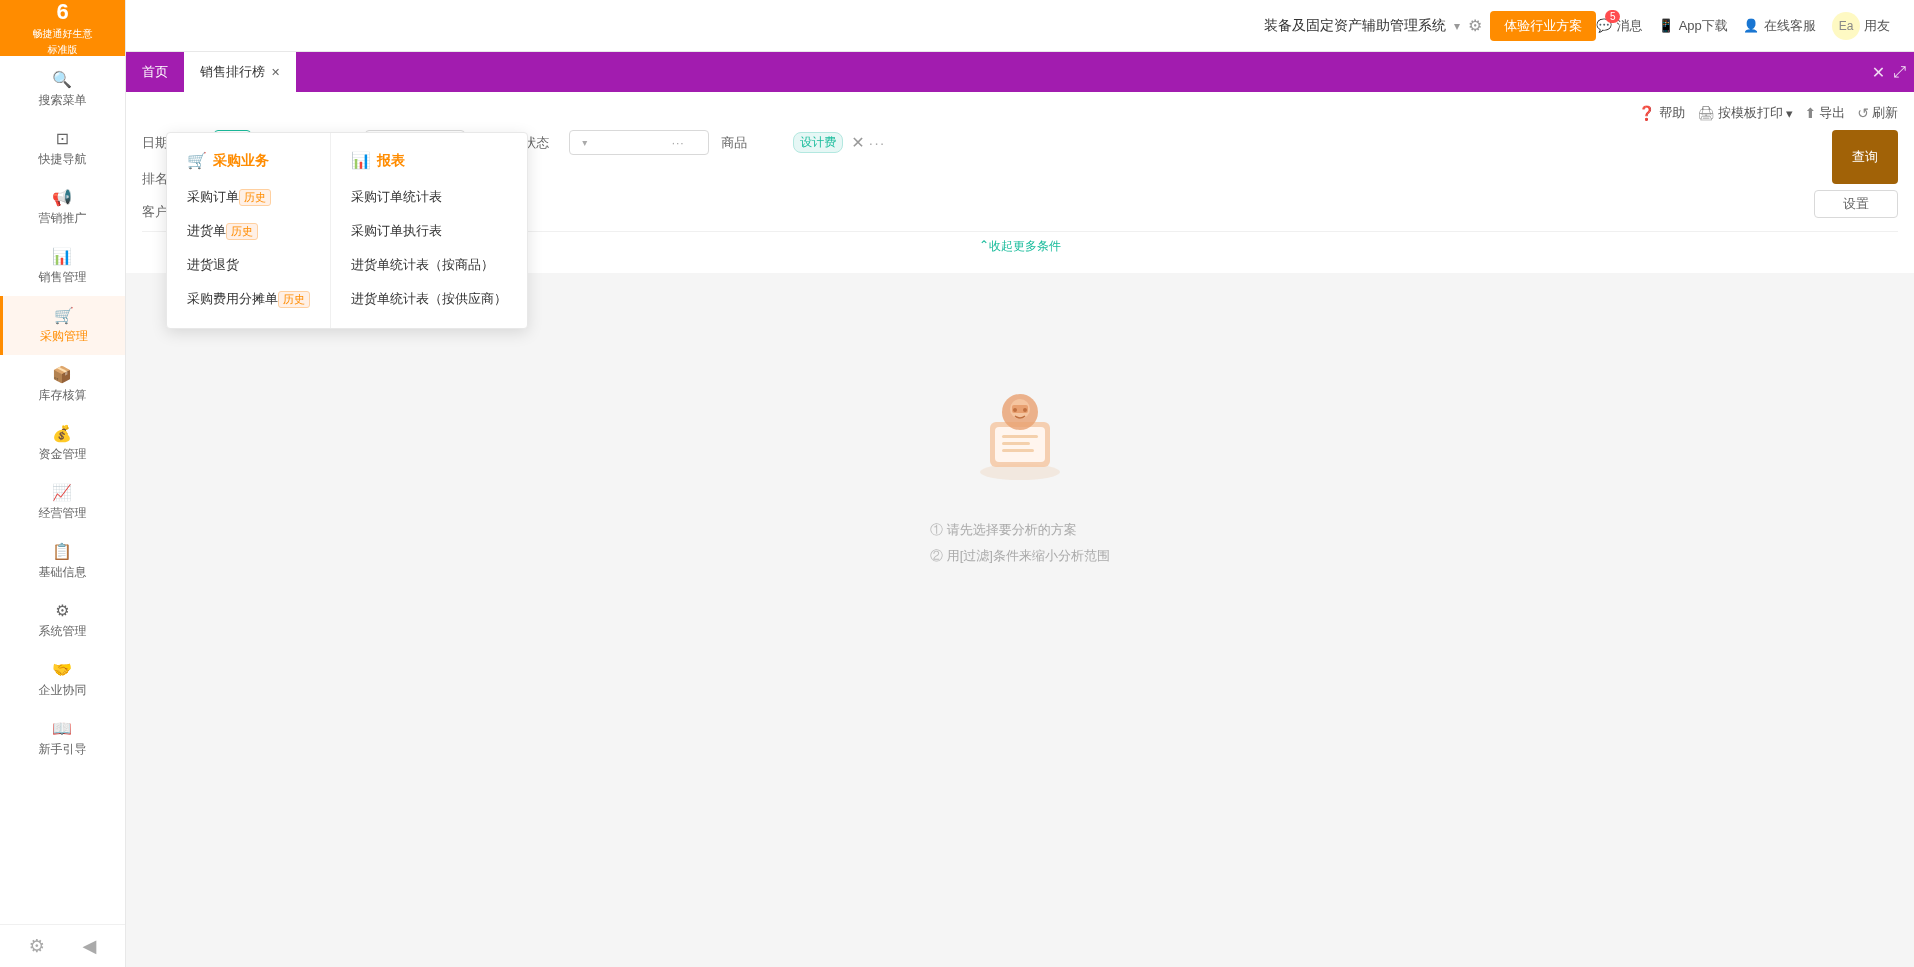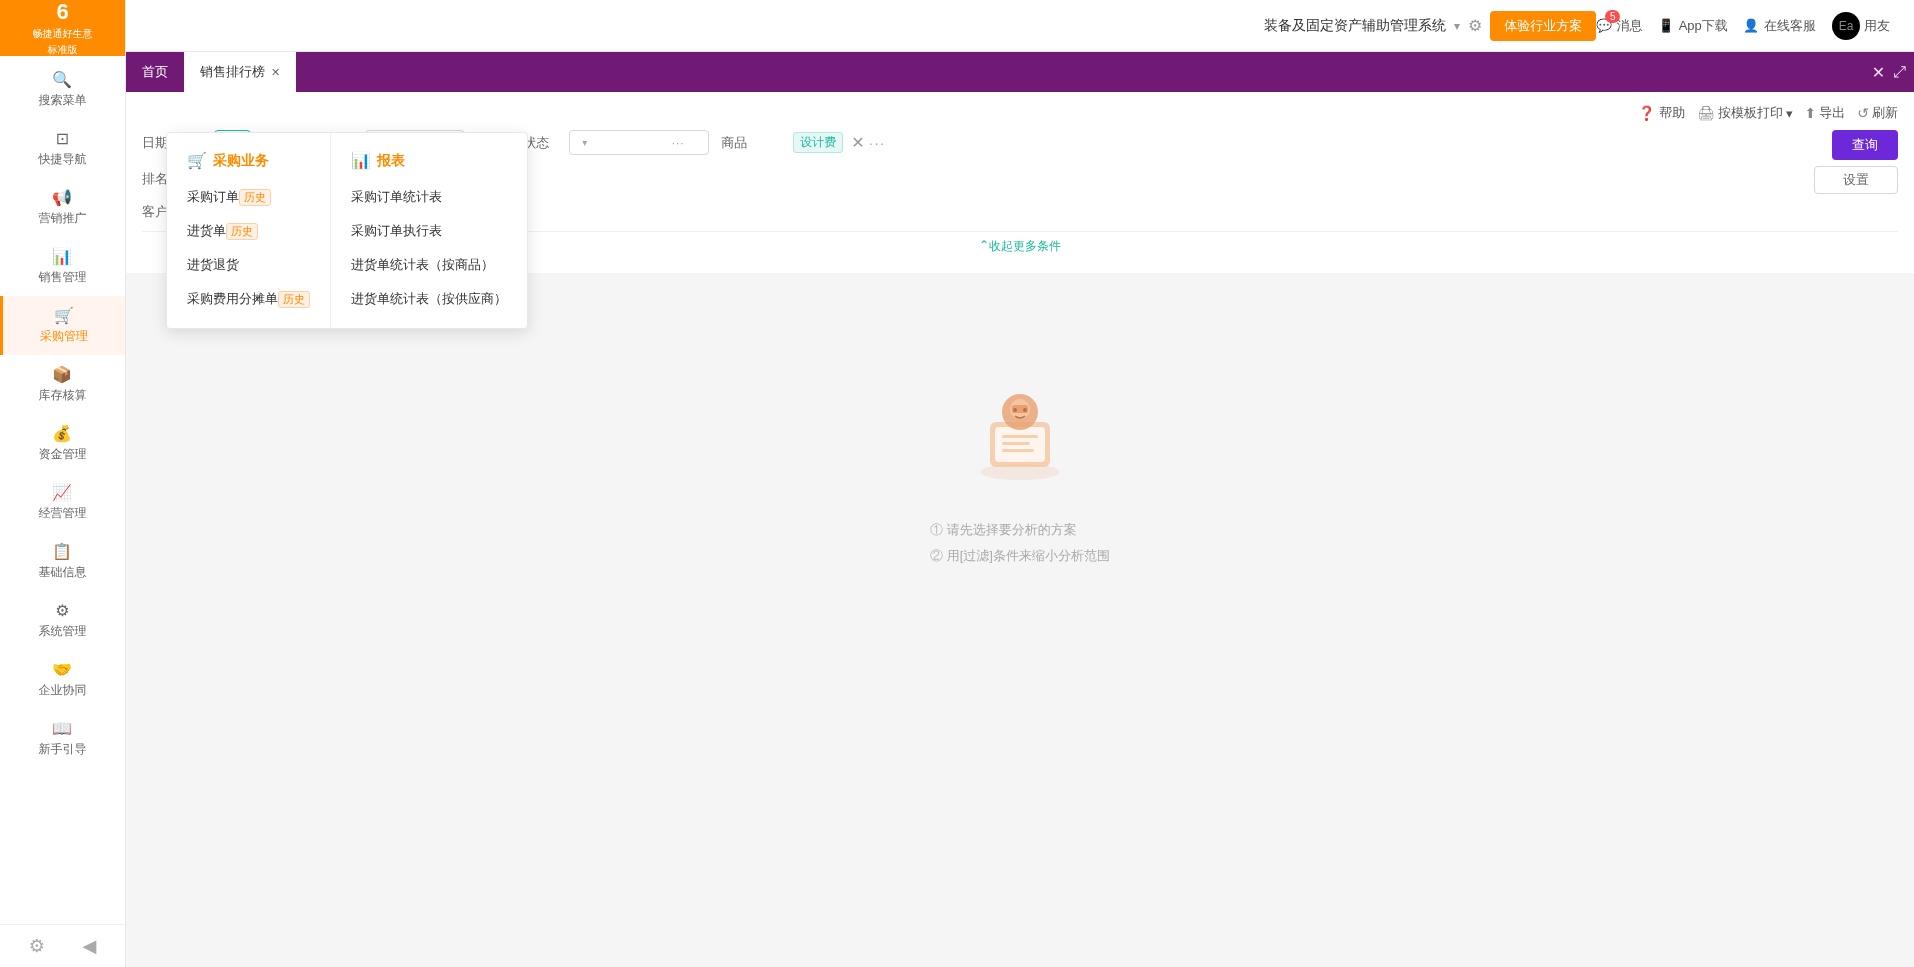--- a/index.html
+++ b/index.html
@@ -122,32 +122,32 @@
       padding: 1px 5px;
       position: absolute;
       top: -8px;
       right: -8px;
     }
     .msg-wrapper { position: relative; display: inline-block; }
     .user-avatar {
       width: 28px;
       height: 28px;
       border-radius: 50%;
-      background: #000000;
+      background: #fef9c3;
       display: flex;
       align-items: center;
       justify-content: center;
       font-size: 12px;
       color: #888;
     }
 
     
     .tab-bar {
       height: 40px;
-      background: #701a75;
+      background: #a21caf;
       display: flex;
       align-items: center;
       padding: 0 0;
       position: relative;
     }
     .tab-item {
       height: 40px;
       display: flex;
       align-items: center;
       padding: 0 16px;
@@ -234,28 +234,28 @@
       font-size: 13px;
       background: white;
       position: relative;
       display: inline-flex;
       align-items: center;
       min-width: 120px;
       cursor: pointer;
       color: #333;
     }
     .select-arrow { color: #aaa; font-size: 10px; margin-left: 4px; }
-    .tag { background: #e6f7f5; color: #1abc9c; border: 1px solid #b3e8e0; border-radius: 3px; padding: 1px 6px; font-size: 12px; }
+    .tag { background: #e6f7f5; color: #1abc9c; border: 1px solid #b3e8e0; border-radius: 8px; padding: 1px 6px; font-size: 12px; }
     .tag-close { margin-left: 4px; cursor: pointer; color: #999; }
     .dots-btn { color: #aaa; font-size: 14px; cursor: pointer; letter-spacing: 1px; }
     .btn-query {
-      background: #6d28d9;
+      background: #a16207;
       color: white;
       border: none;
-      padding: 6px 20px;
+      padding: 18px 20px;
       border-radius: 4px;
       font-size: 13px;
       cursor: pointer;
     }
     .btn-settings {
       background: white;
       color: #666;
       border: 1px solid #d9d9d9;
       padding: 4px 28px;
       border-radius: 4px;

